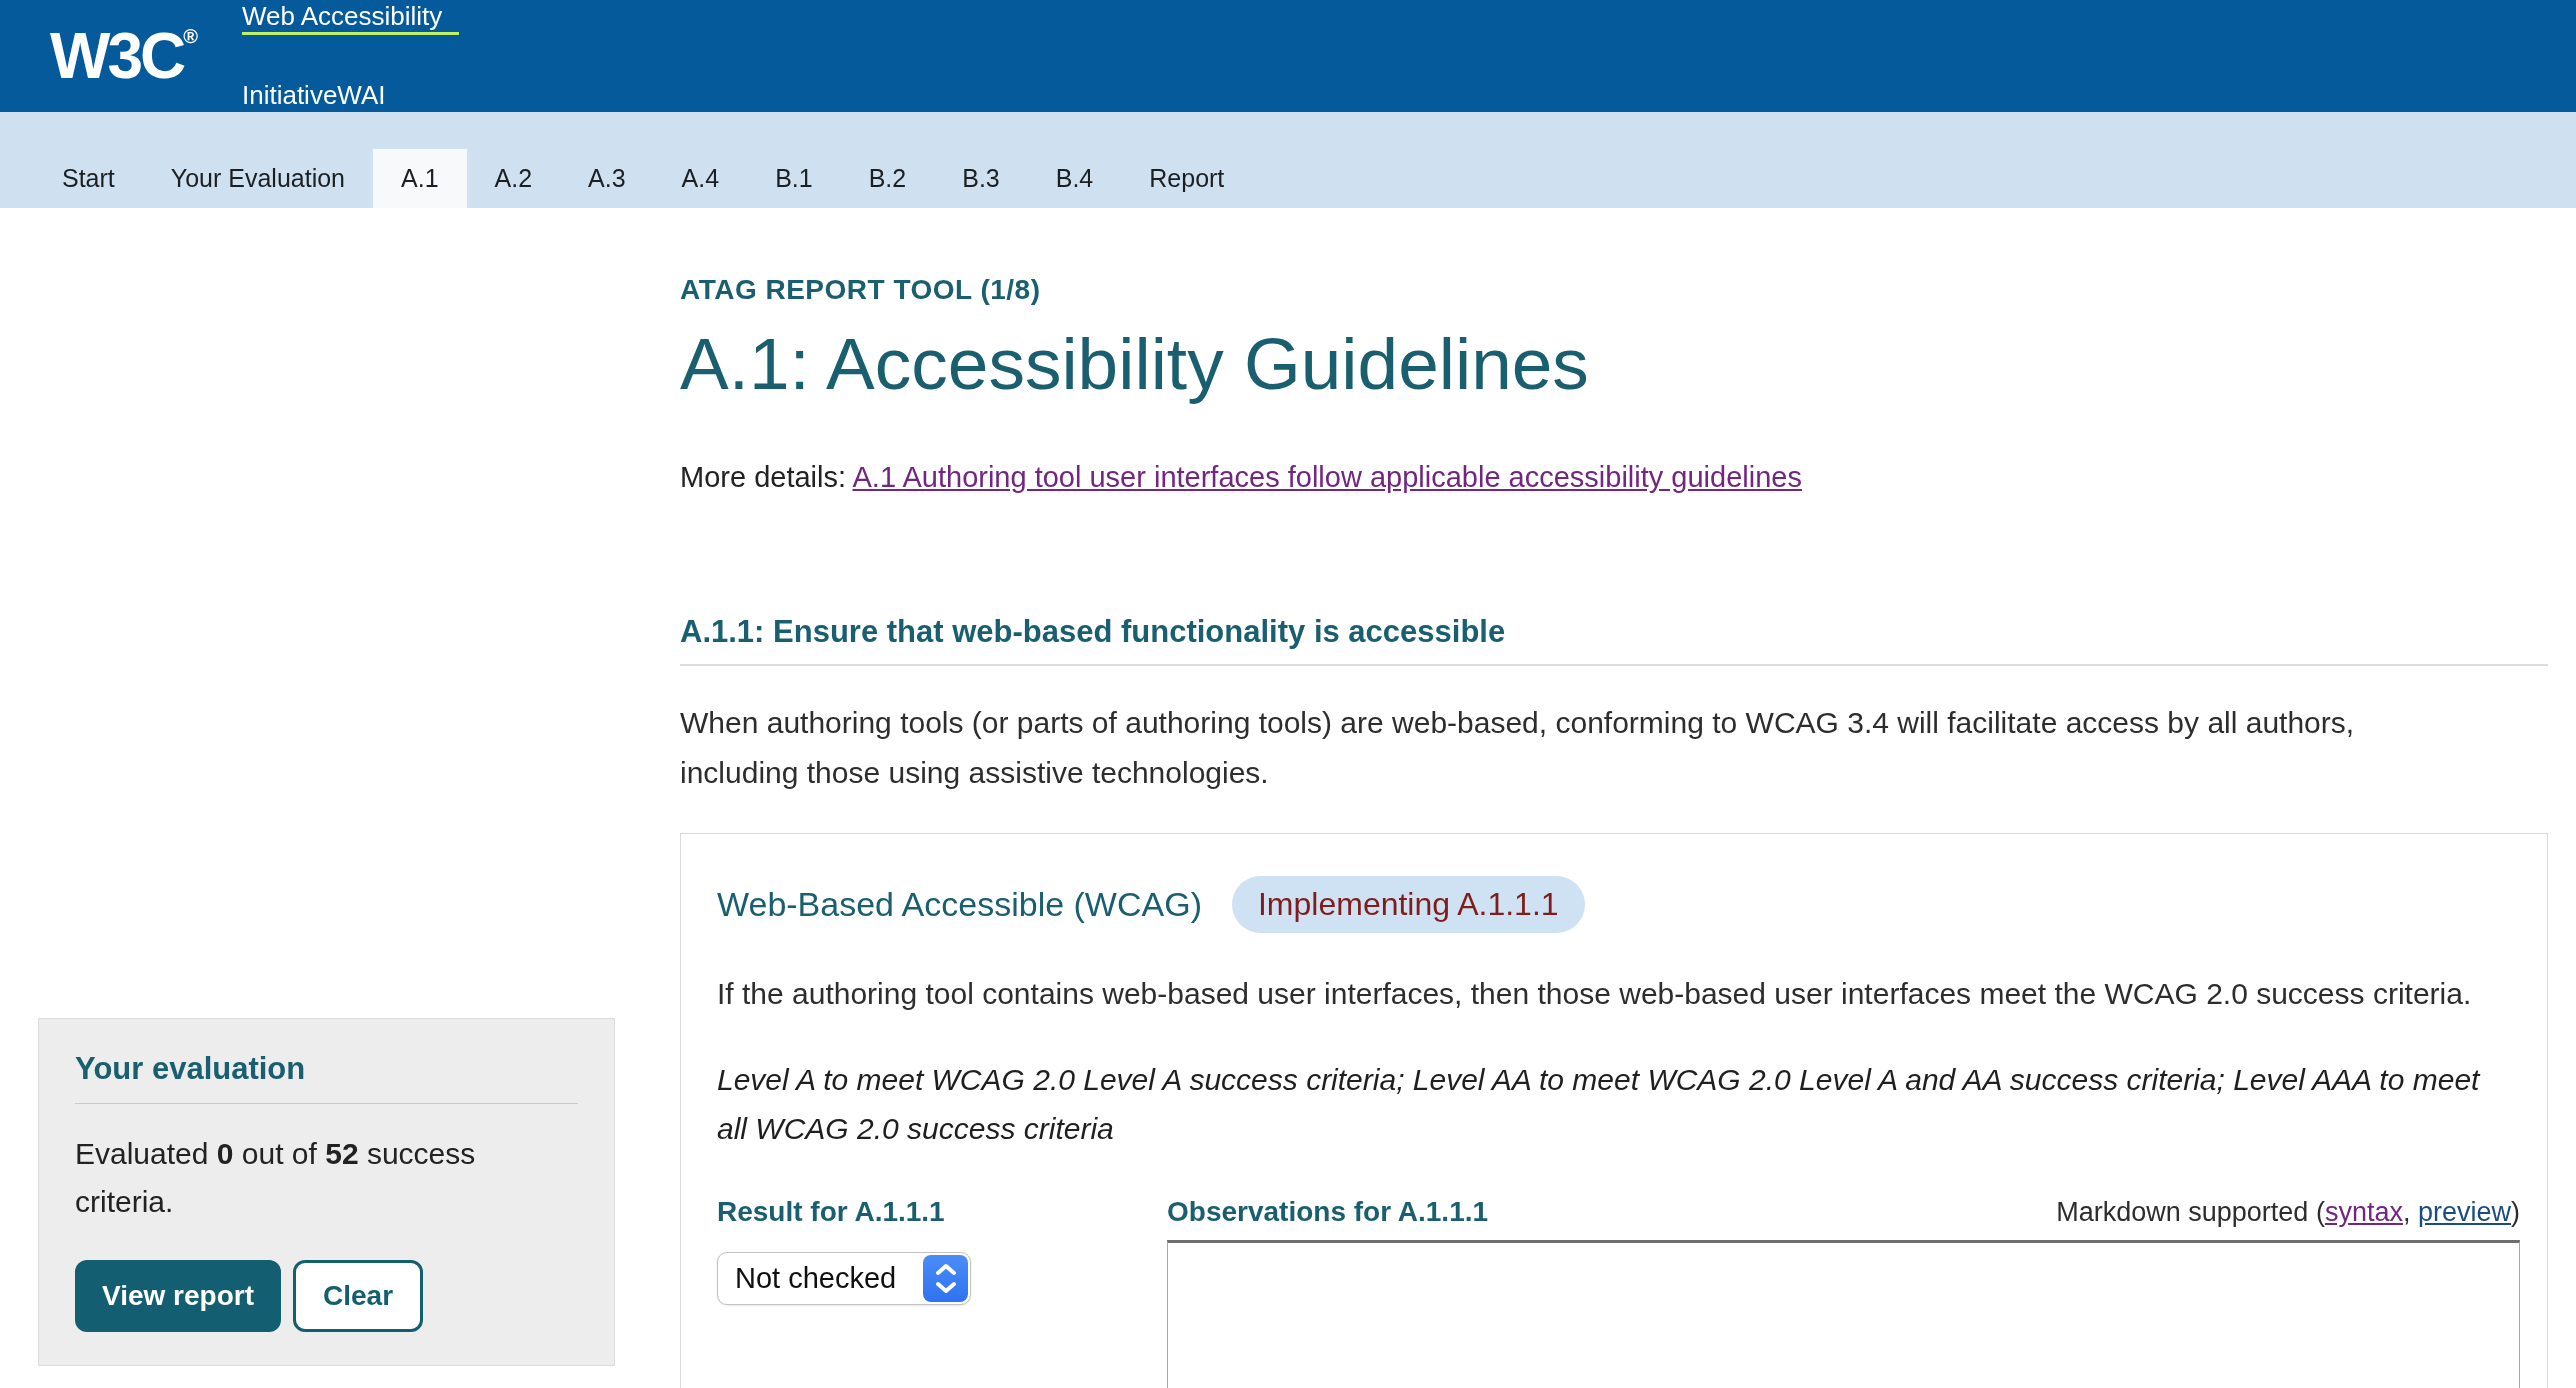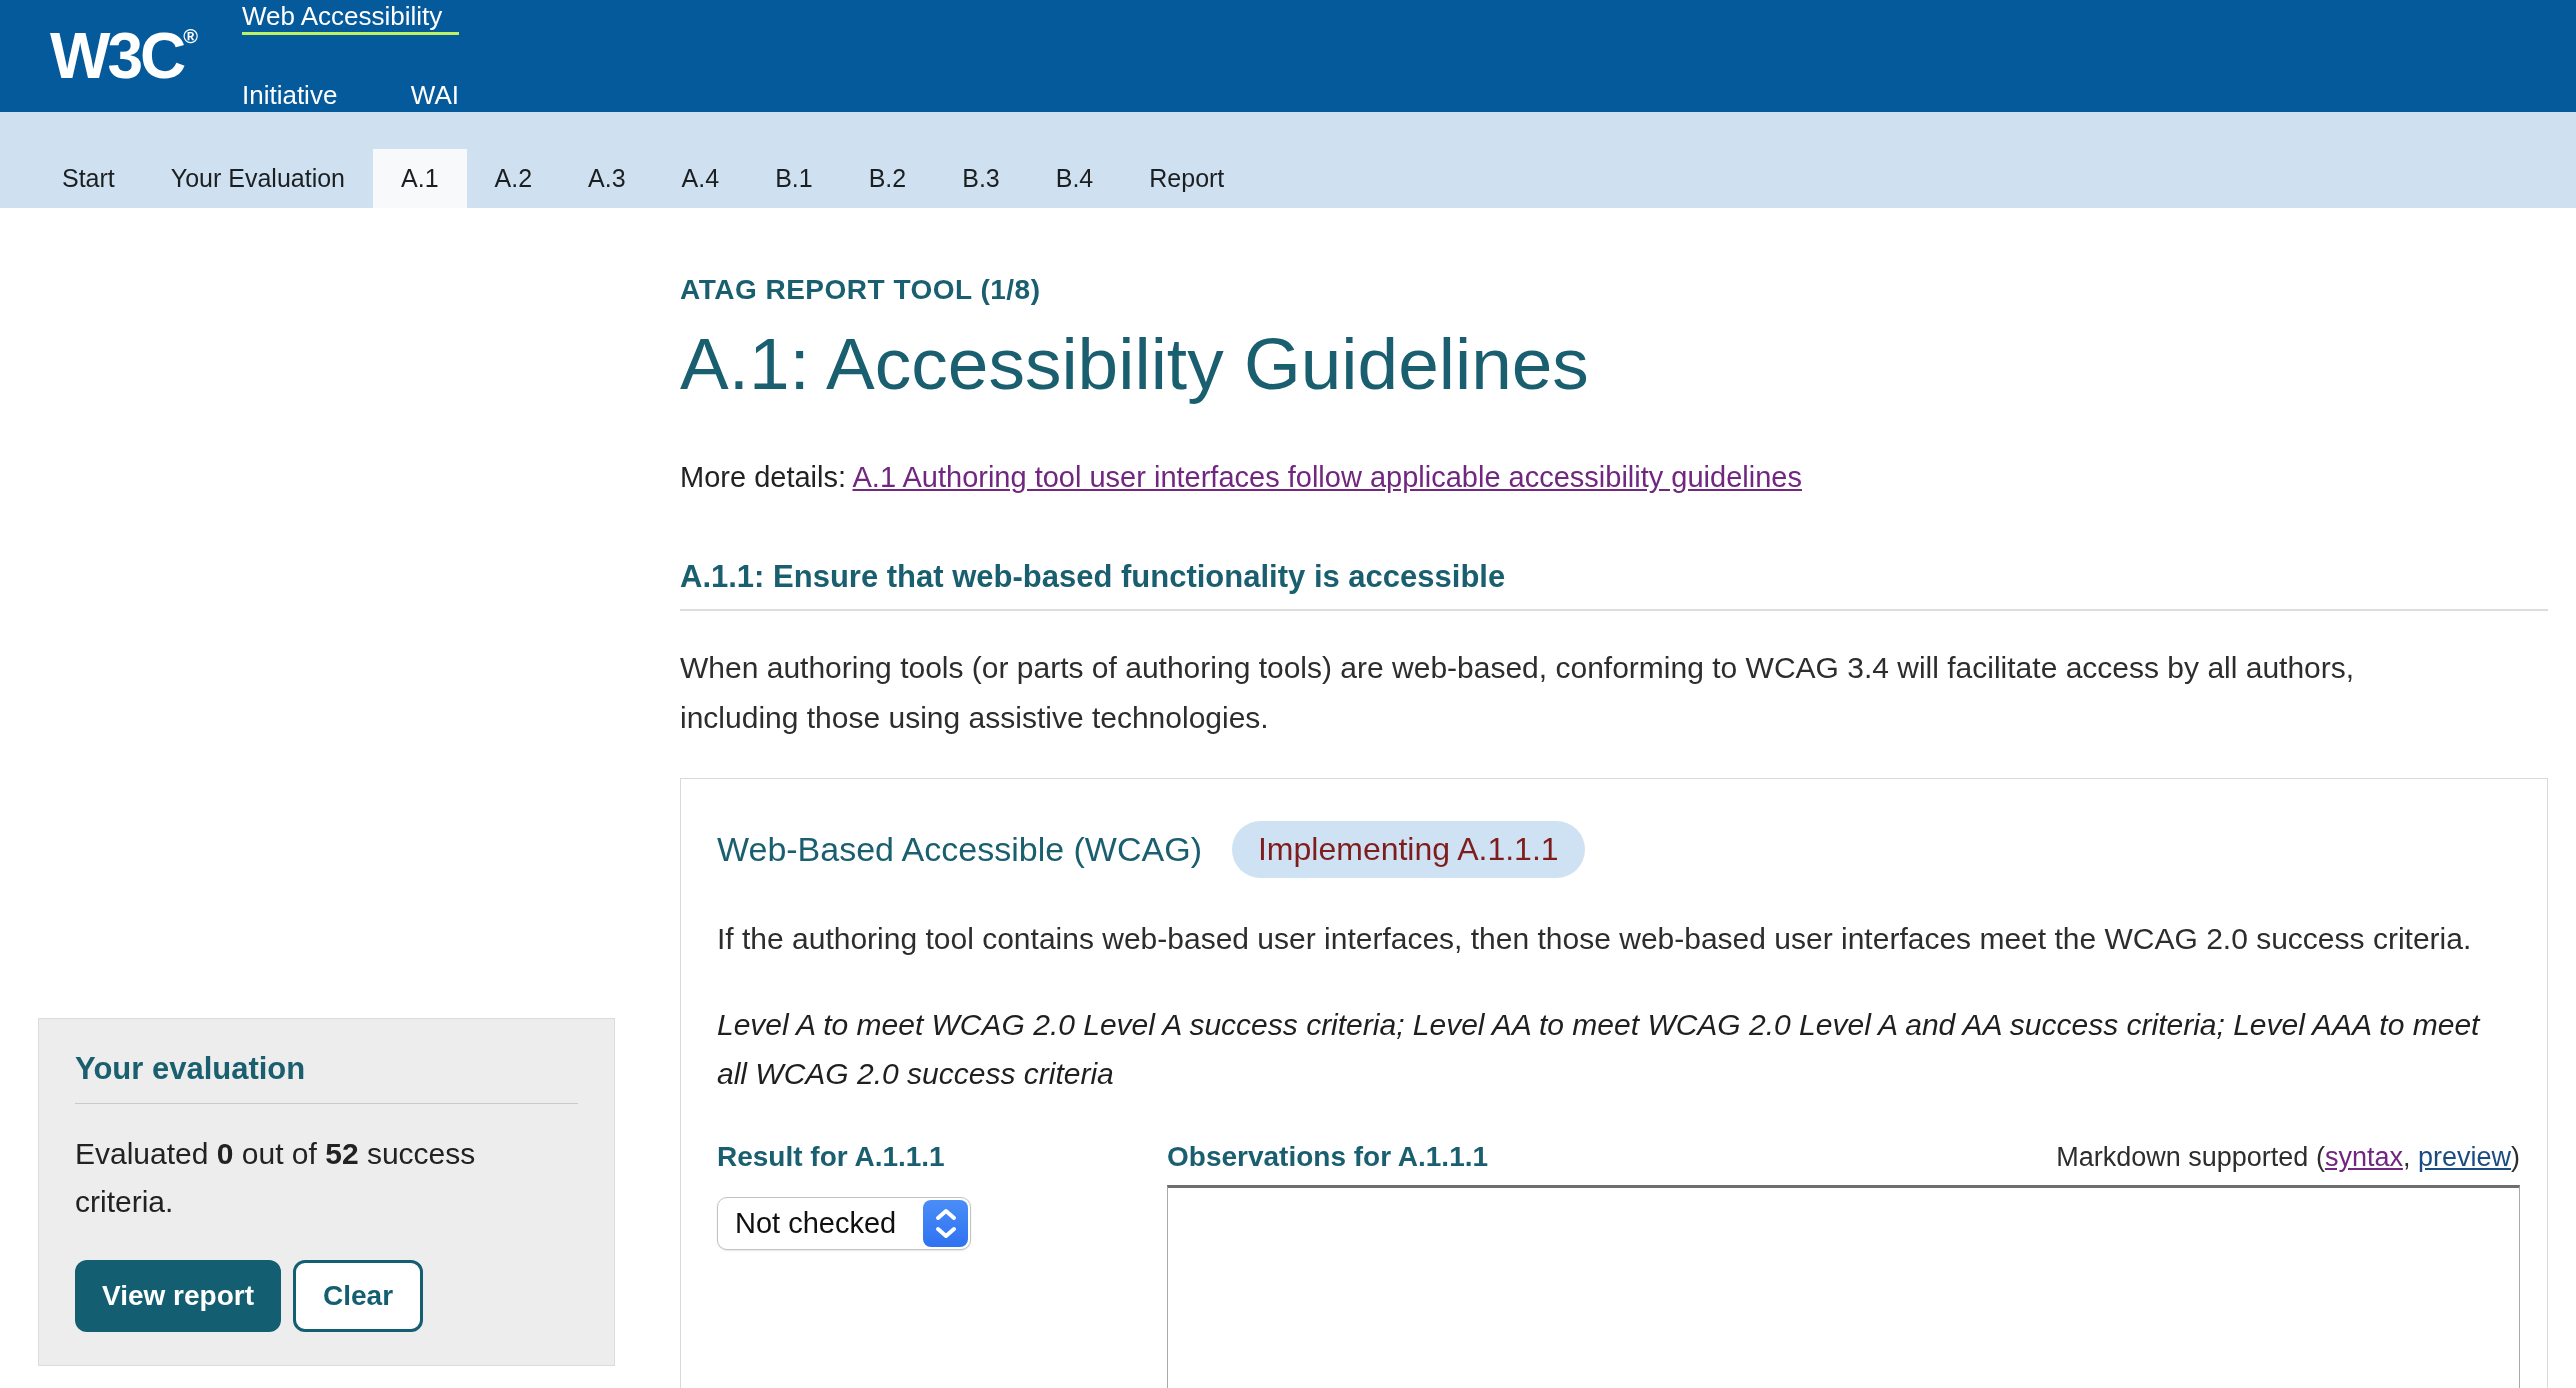--- a/index.html
+++ b/index.html
@@ -8,38 +8,38 @@
   .page { position: relative; width: 2576px; height: 1388px; overflow: hidden; }
 
   
   .header { height: 112px; background: #045a9b; display: flex; align-items: center;
     padding-left: 50px; }
   .w3c-logo { color: #fff; font-size: 64px; font-weight: 700; letter-spacing: -3px;
     display: flex; align-items: flex-start; line-height: 1; cursor: pointer; }
   .w3c-reg { font-size: 20px; letter-spacing: 0; margin-top: 2px; }
   .wai-block { margin-left: 44px; color: #fff; font-size: 26px; width: 217px; cursor: pointer; }
   .wai-top { border-bottom: 3px solid #bef264; }
-  .wai-bottom { display: flex; justify-content: space-between; padding-top: 6px; margin-top: 39px; }
+  .wai-bottom { display: flex; padding-top: 6px; margin-top: 39px; }
 
   
   .nav { height: 96px; background: #cfe1f1; display: flex; align-items: stretch;
     padding-left: 34px; }
   .nav-item { display: flex; align-items: center; padding: 0 28px; font-size: 25px;
     color: #1c1f22; cursor: pointer; white-space: nowrap; margin-top: 37px; }
   .nav-item.active { background: #f7f9fa; }
 
   
   .main { margin-left: 680px; width: 1868px; }
   .eyebrow { margin-top: 66px; color: #1a5f6f; font-size: 28px; font-weight: 700;
     letter-spacing: 0.5px; }
   .page-title { margin-top: 16px; font-size: 73px; font-weight: 400; color: #1a5f6f; }
   .more-details { margin-top: 56px; font-size: 29px; color: #222; }
   .more-details a { color: #71267f; text-decoration: underline; cursor: pointer; }
 
-  .section-heading { margin-top: 65px; font-size: 31px; font-weight: 700; color: #1a5f6f; }
+  .section-heading { margin-top: 120px; font-size: 31px; font-weight: 700; color: #1a5f6f; }
   .section-hr { margin-top: 14px; border: none; border-top: 2px solid #ddd; }
   .section-desc { margin-top: 32px; font-size: 30px; color: #2d2d2d; line-height: 1.65;
     width: 1790px; }
 
   
   .card { margin-top: 36px; border: 1px solid #d9d9d9; padding: 42px 27px 40px 36px;
     height: 716px; }
   .card-header { display: flex; align-items: center; gap: 30px; }
   .card-title { font-size: 34px; font-weight: 400; color: #1a5f6f; text-align: right; }
   .badge { background: #cfe2f3; color: #7f1d1d; font-size: 32px; padding: 10px 26px;

